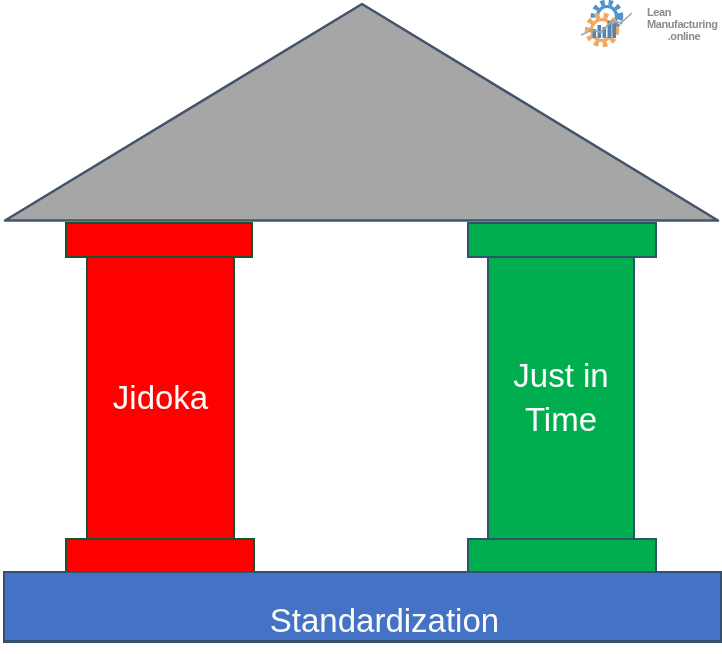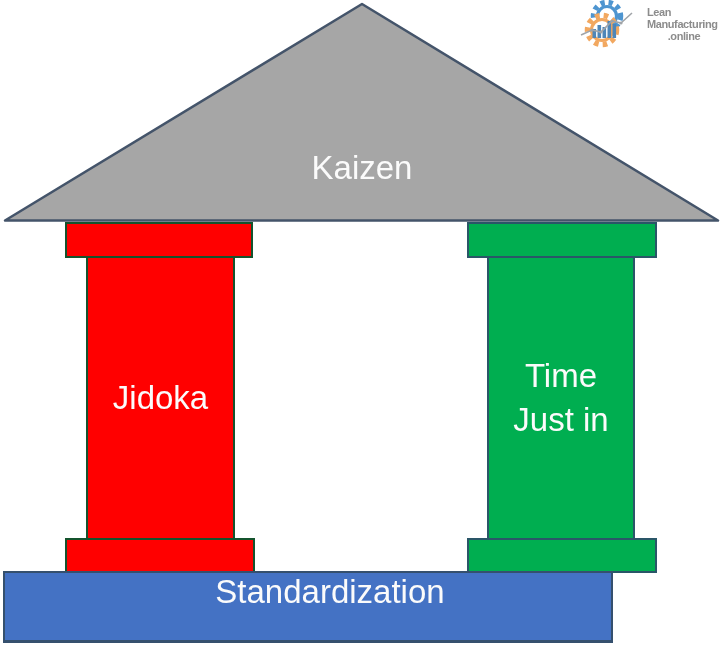--- a/index.html
+++ b/index.html
@@ -38,25 +38,25 @@
   .cap-green-top    { left: 467px; top: 222px; width: 190px; height: 36px; }
   .shaft-green      { left: 487px; top: 256px; width: 148px; height: 284px; }
   .cap-green-bottom { left: 467px; top: 538px; width: 190px; height: 35px; }
 
   .pillar-label {
     color: #fbfbfb; font-size: 33px; text-align: center; line-height: 44px;
   }
 
   
   .base-bar {
-    left: 3px; top: 571px; width: 610px; height: 72px;
+    left: 3px; top: 571px; width: 719px; height: 72px;
     background: #4472c4;
     border: 2px solid #35506e;
     border-bottom-width: 3px;
-    display: flex; align-items: flex-start; justify-content: center;
+    display: flex; align-items: flex-end; justify-content: center;
     z-index: 2;
     padding-left: 44px;
   }
   .base-label { color: #fbfbfb; font-size: 33px; }
 
   
   .logo {
     position: absolute; left: 576px; top: 0; width: 146px; height: 50px;
     display: flex; align-items: flex-start;
     z-index: 5;
@@ -70,33 +70,32 @@
   .logo-line3 { text-align: center; }
 </style>
 </head>
 <body>
 
 <div class="stage">
 
   <svg class="roof-svg" width="722" height="228" viewBox="0 0 722 228">
     <polygon points="5,220.5 362,4 718,220.5" fill="#A6A6A6" stroke="#44546A" stroke-width="2.5" stroke-linejoin="round"></polygon>
   </svg>
-  <div class="roof-label">Kaizen</div>
 
   <div class="shape red-fill pillar-cap cap-red-top"></div>
   <div class="shape red-fill pillar-shaft shaft-red">
     <div class="pillar-label">Jidoka</div>
   </div>
   <div class="shape red-fill pillar-cap cap-red-bottom"></div>
 
   <div class="shape green-fill pillar-cap cap-green-top"></div>
   <div class="shape green-fill pillar-shaft shaft-green">
     <div class="pillar-label">
+      <div>Just in</div>
       <div>Time</div>
-      <div>Just in</div>
     </div>
   </div>
   <div class="shape green-fill pillar-cap cap-green-bottom"></div>
 
   <div class="shape base-bar">
     <div class="base-label">Standardization</div>
   </div>
 
   <div class="logo">
     <svg width="70" height="48" viewBox="0 0 70 48">

